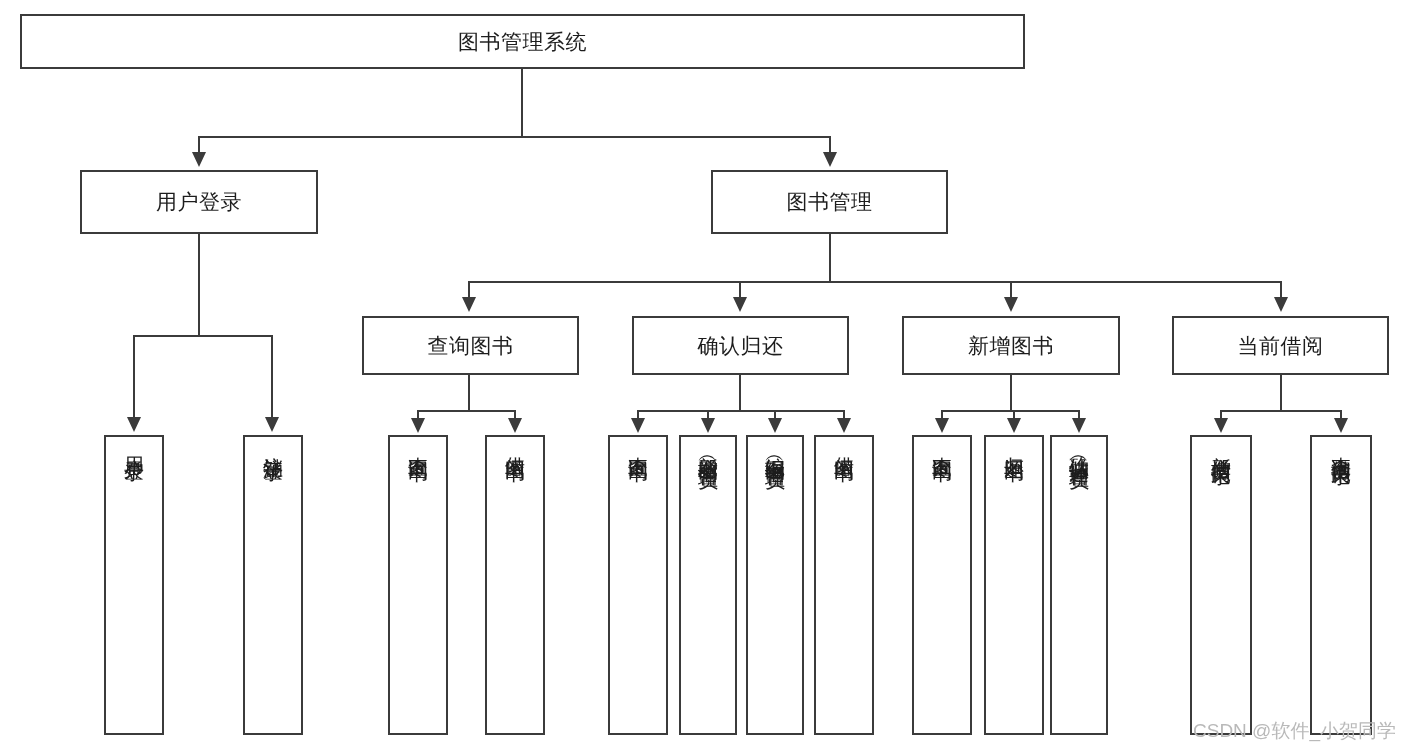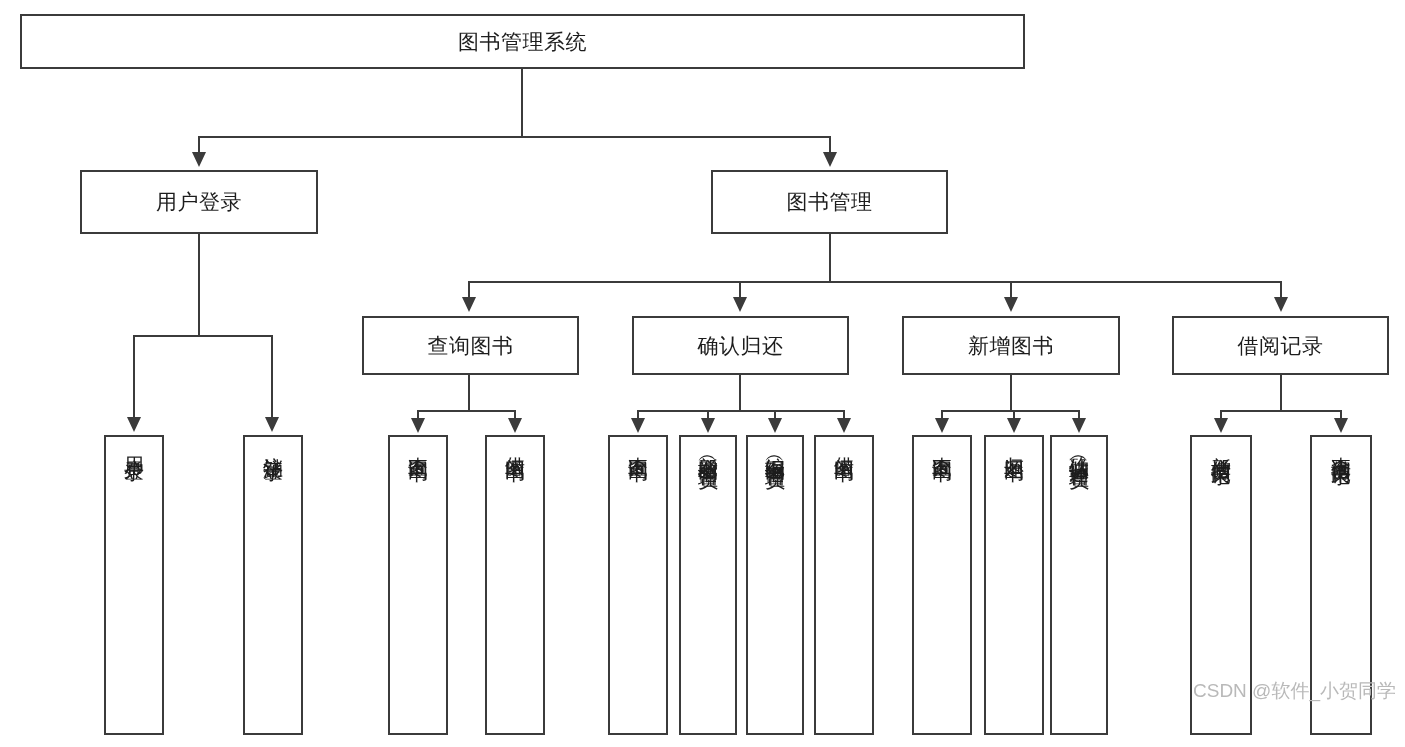--- a/index.html
+++ b/index.html
@@ -127,21 +127,21 @@
   <div class="node horizontal" id="node-l3-0" style="left: 362px; top: 316px; width: 217px; height: 59px;">
     <span class="label">查询图书</span>
   </div>
   <div class="node horizontal" id="node-l3-1" style="left: 632px; top: 316px; width: 217px; height: 59px;">
     <span class="label">确认归还</span>
   </div>
   <div class="node horizontal" id="node-l3-2" style="left: 902px; top: 316px; width: 218px; height: 59px;">
     <span class="label">新增图书</span>
   </div>
   <div class="node horizontal" id="node-l3-3" style="left: 1172px; top: 316px; width: 217px; height: 59px;">
-    <span class="label">借阅记录</span>
+    <span class="label">当前借阅</span>
   </div>
 
   <div class="vline" style="left:468px; top:375px; height:36px;"></div>
   <div class="hline" style="left:417px; top:410px; width:99px;"></div>
   <div class="vline" style="left:417px; top:410px; height:10px;"></div>
   <div class="arrow" style="left:411px; top:418px;"></div>
   <div class="vline" style="left:514px; top:410px; height:10px;"></div>
   <div class="arrow" style="left:508px; top:418px;"></div>
 
   <div class="vline" style="left:739px; top:375px; height:36px;"></div>
@@ -204,15 +204,15 @@
   <div class="node vertical" id="node-leaf-10" style="left: 1050px; top: 435px; width: 58px; height: 300px;">
       <span class="label">确认归还（管理员）</span>
     </div>
   <div class="node vertical" id="node-leaf-11" style="left: 1190px; top: 435px; width: 62px; height: 300px;">
       <span class="label">新增借阅记录</span>
     </div>
   <div class="node vertical" id="node-leaf-12" style="left: 1310px; top: 435px; width: 62px; height: 300px;">
       <span class="label">查询借阅记录</span>
     </div>
 
-  <div id="watermark" style="left: 1193px; top: 678px;">CSDN @软件_小贺同学</div>
+  <div id="watermark" style="left: 1193px; top: 718px;">CSDN @软件_小贺同学</div>
 
 </div>
 
 </body></html>

